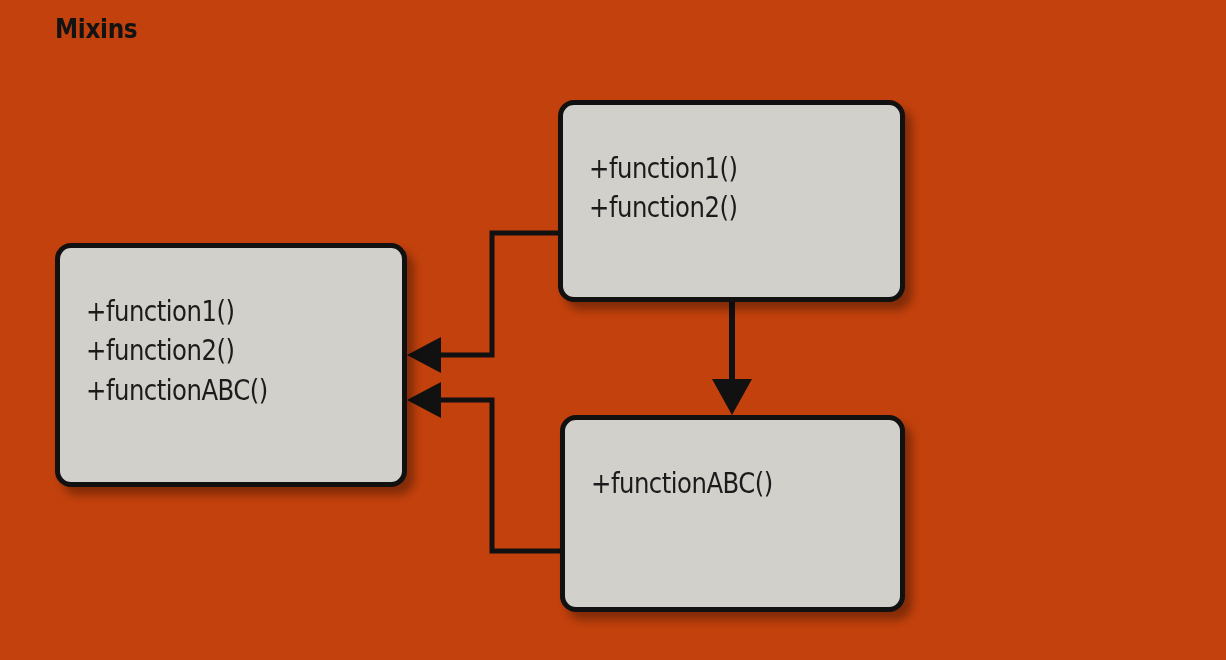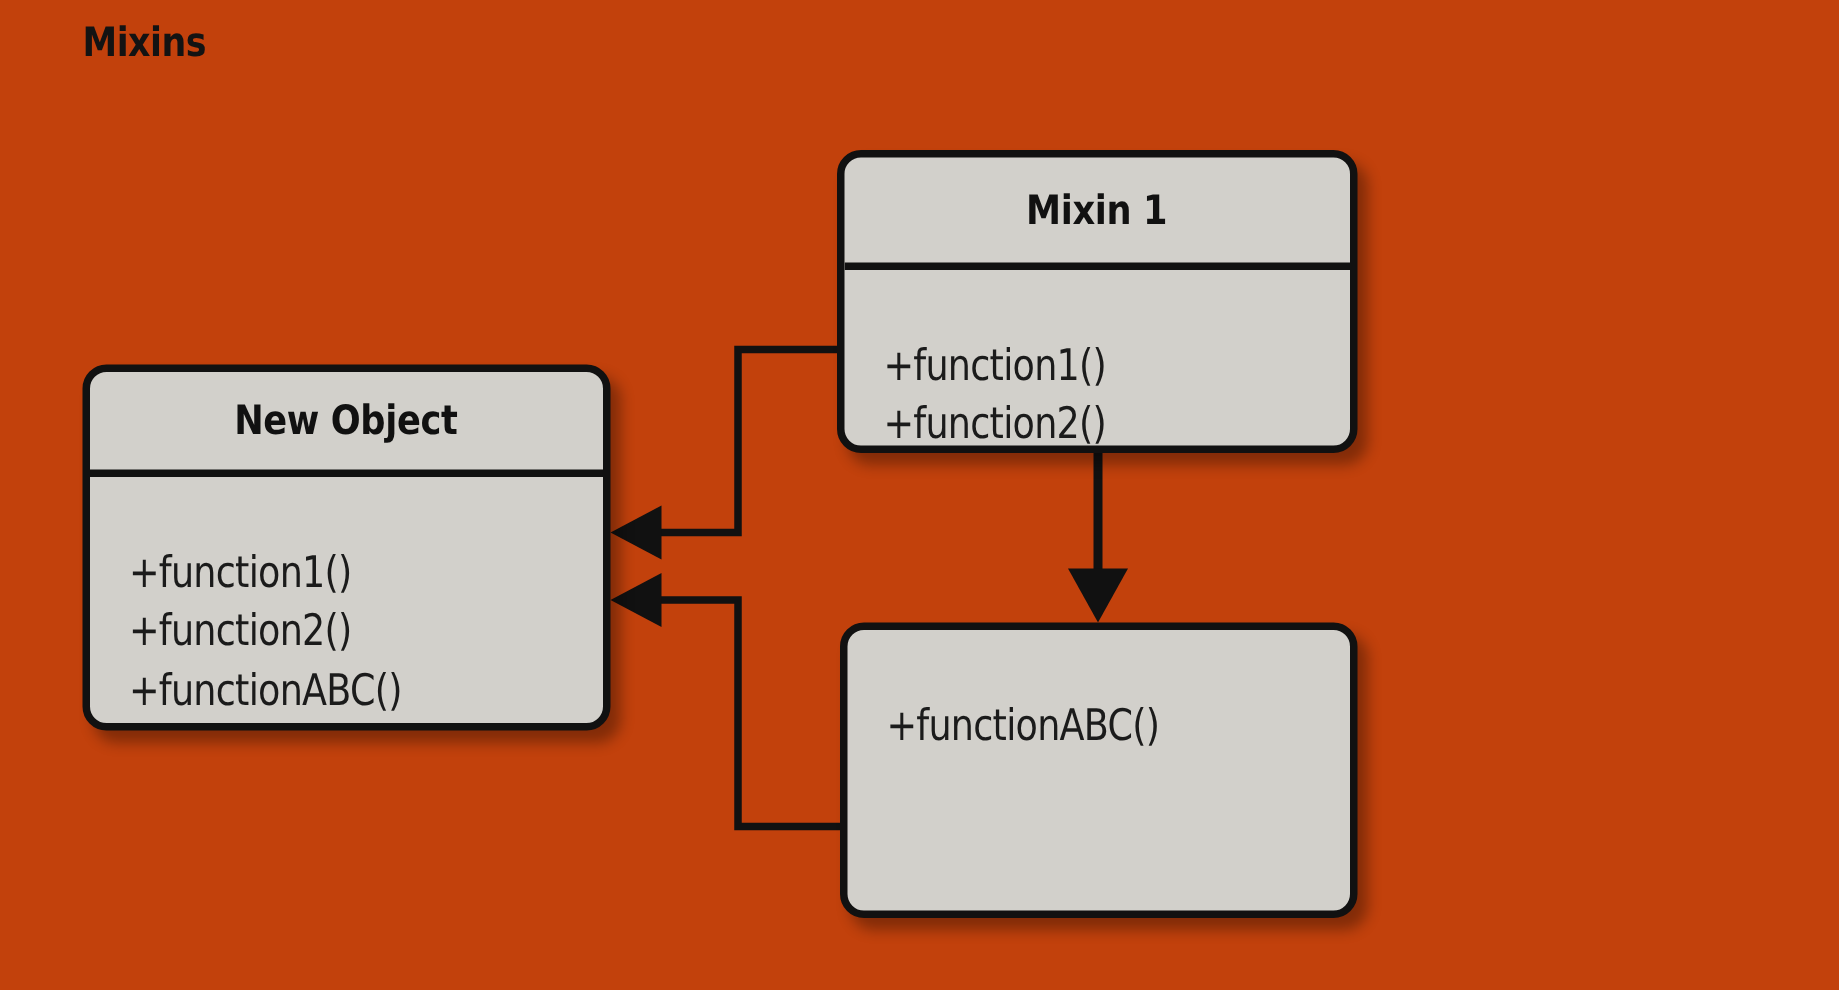--- a/index.html
+++ b/index.html
@@ -108,34 +108,28 @@
       <polygon points="407,400 441,382 441,418" fill="#111111"></polygon>
     </g>
 
     <g>
       <path d="M 732 302 L 732 383" fill="none" stroke="#111111" stroke-width="6" stroke-linecap="butt"></path>
       <polygon points="732,415 712,379 752,379" fill="#111111"></polygon>
     </g>
   </svg>
 
   <div class="uml-box" id="box-new-object">
-    <div class="uml-title-band">
-      <div class="uml-title">New Object</div>
-    </div>
     <div class="uml-members">
       <div class="uml-member">+function1()</div>
       <div class="uml-member">+function2()</div>
       <div class="uml-member">+functionABC()</div>
     </div>
   </div>
 
   <div class="uml-box" id="box-mixin-1">
-    <div class="uml-title-band">
-      <div class="uml-title">Mixin 1</div>
-    </div>
     <div class="uml-members">
       <div class="uml-member">+function1()</div>
       <div class="uml-member">+function2()</div>
     </div>
   </div>
 
   <div class="uml-box" id="box-mixin-2">
     <div class="uml-members">
       <div class="uml-member">+functionABC()</div>
     </div>

